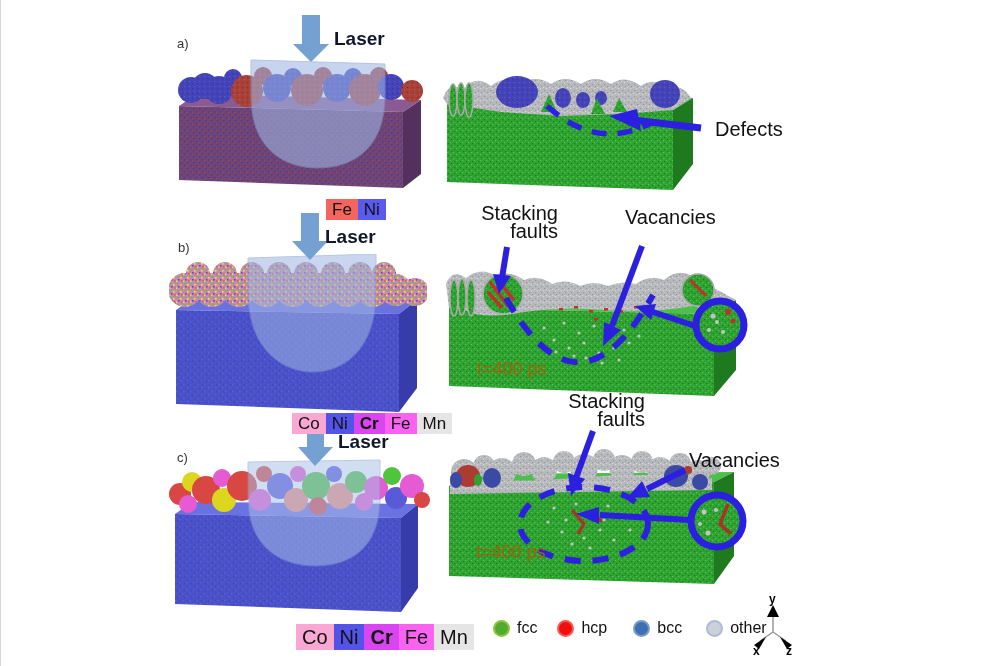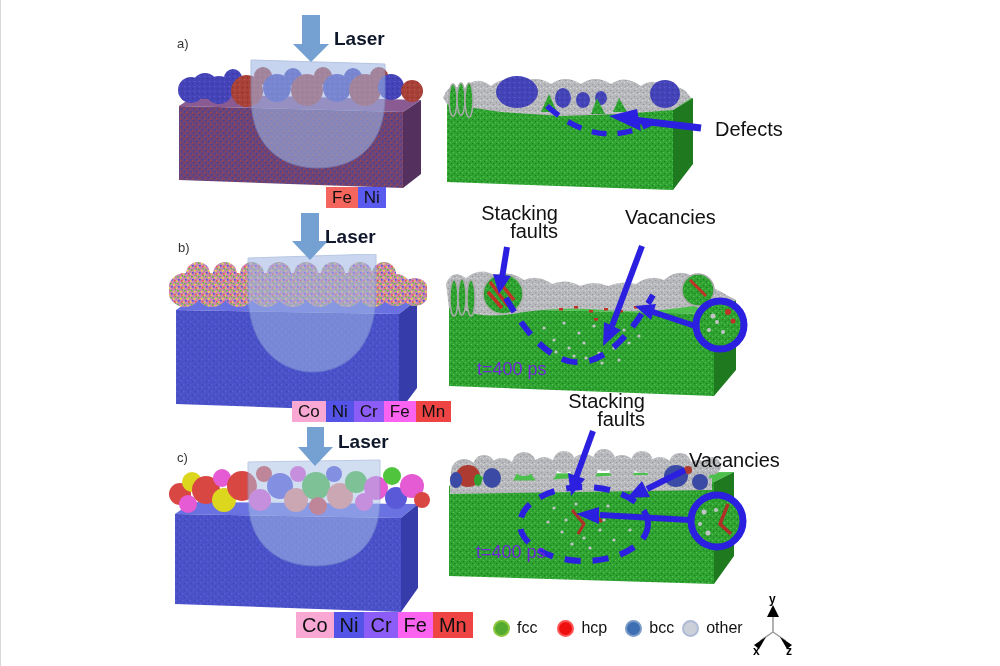--- a/index.html
+++ b/index.html
@@ -4,27 +4,27 @@
 <style>
   html,body{margin:0;padding:0;background:#fff;}
   #fig{position:relative;width:1000px;height:666px;background:#fff;
        font-family:"Liberation Sans",sans-serif;overflow:hidden;
        border-left:1px solid #d8d8d8;border-right:1px solid #d8d8d8;}
   .abs{position:absolute;}
   .panel-label{font-size:13px;color:#333;}
   .laser-label{font-size:19px;font-weight:bold;color:#0f172a;}
   .anno{font-size:20px;color:#111;line-height:18px;}
   .anno.center{text-align:right;}
-  .time-label{font-size:18px;color:#6d28d9;}
+  .time-label{font-size:18px;color:#a16207;}
   .legend-row{display:flex;}
-  .sw{display:flex;align-items:center;justify-content:center;color:#111;}
+  .sw{display:flex;align-items:center;justify-content:center;color:#111;margin-top:12px;}
   .leg-small .sw{height:21px;font-size:17px;padding:0 6px;}
   .leg-big .sw{height:26px;font-size:20px;padding:0 6px;}
-  .sw-co{background:#f9a8d4;} .sw-ni{background:#5353e8;} .sw-cr{background:#8b5cf6;}
-  .sw-fe{background:#fa63f0;} .sw-mn{background:#ef4444;}
+  .sw-co{background:#f9a8d4;} .sw-ni{background:#5353e8;} .sw-cr{background:#d946ef;font-weight:bold;}
+  .sw-fe{background:#fa63f0;} .sw-mn{background:#e5e5e5;}
   .sw-fe-a{background:#f4655d;} .sw-ni-a{background:#5a5aef;}
   .struct-legend{display:flex;align-items:flex-end;font-size:16px;color:#111;}
   .struct-item{display:flex;align-items:center;}
   .dot{width:17px;height:17px;border-radius:50%;margin-right:7px;box-sizing:border-box;}
   .dot-fcc{background:#54aa2e;border:2px solid #8cc63f;}
   .dot-hcp{background:#ee0f0f;border:2px solid #f55;}
   .dot-bcc{background:#3d6fb2;border:2px solid #7a9cc6;}
   .dot-other{background:#ccd0d9;border:2px solid #aebad6;}
   .axis-lab{font-size:12px;font-weight:bold;color:#000;}
   svg{display:block;}
@@ -439,25 +439,25 @@
     <span class="sw sw-cr">Cr</span>
     <span class="sw sw-fe">Fe</span>
     <span class="sw sw-mn">Mn</span>
   </div>
 
   <div class="abs struct-legend" style="left:492px;top:619px">
     <div class="struct-item" style="margin-right:20px">
       <span class="dot dot-fcc"></span>
       <span>fcc</span>
     </div>
-    <div class="struct-item" style="margin-right:18px">
+    <div class="struct-item" style="margin-right:26px">
       <span class="dot dot-hcp"></span>
       <span>hcp</span>
     </div>
-    <div class="struct-item" style="margin-right:8px">
+    <div class="struct-item" style="margin-right:24px">
       <span class="dot dot-bcc"></span>
       <span>bcc</span>
     </div>
     <div class="struct-item">
       <span class="dot dot-other"></span>
       <span>other</span>
     </div>
   </div>
 
   <span class="abs axis-lab" style="left:768px;top:592px">y</span>

